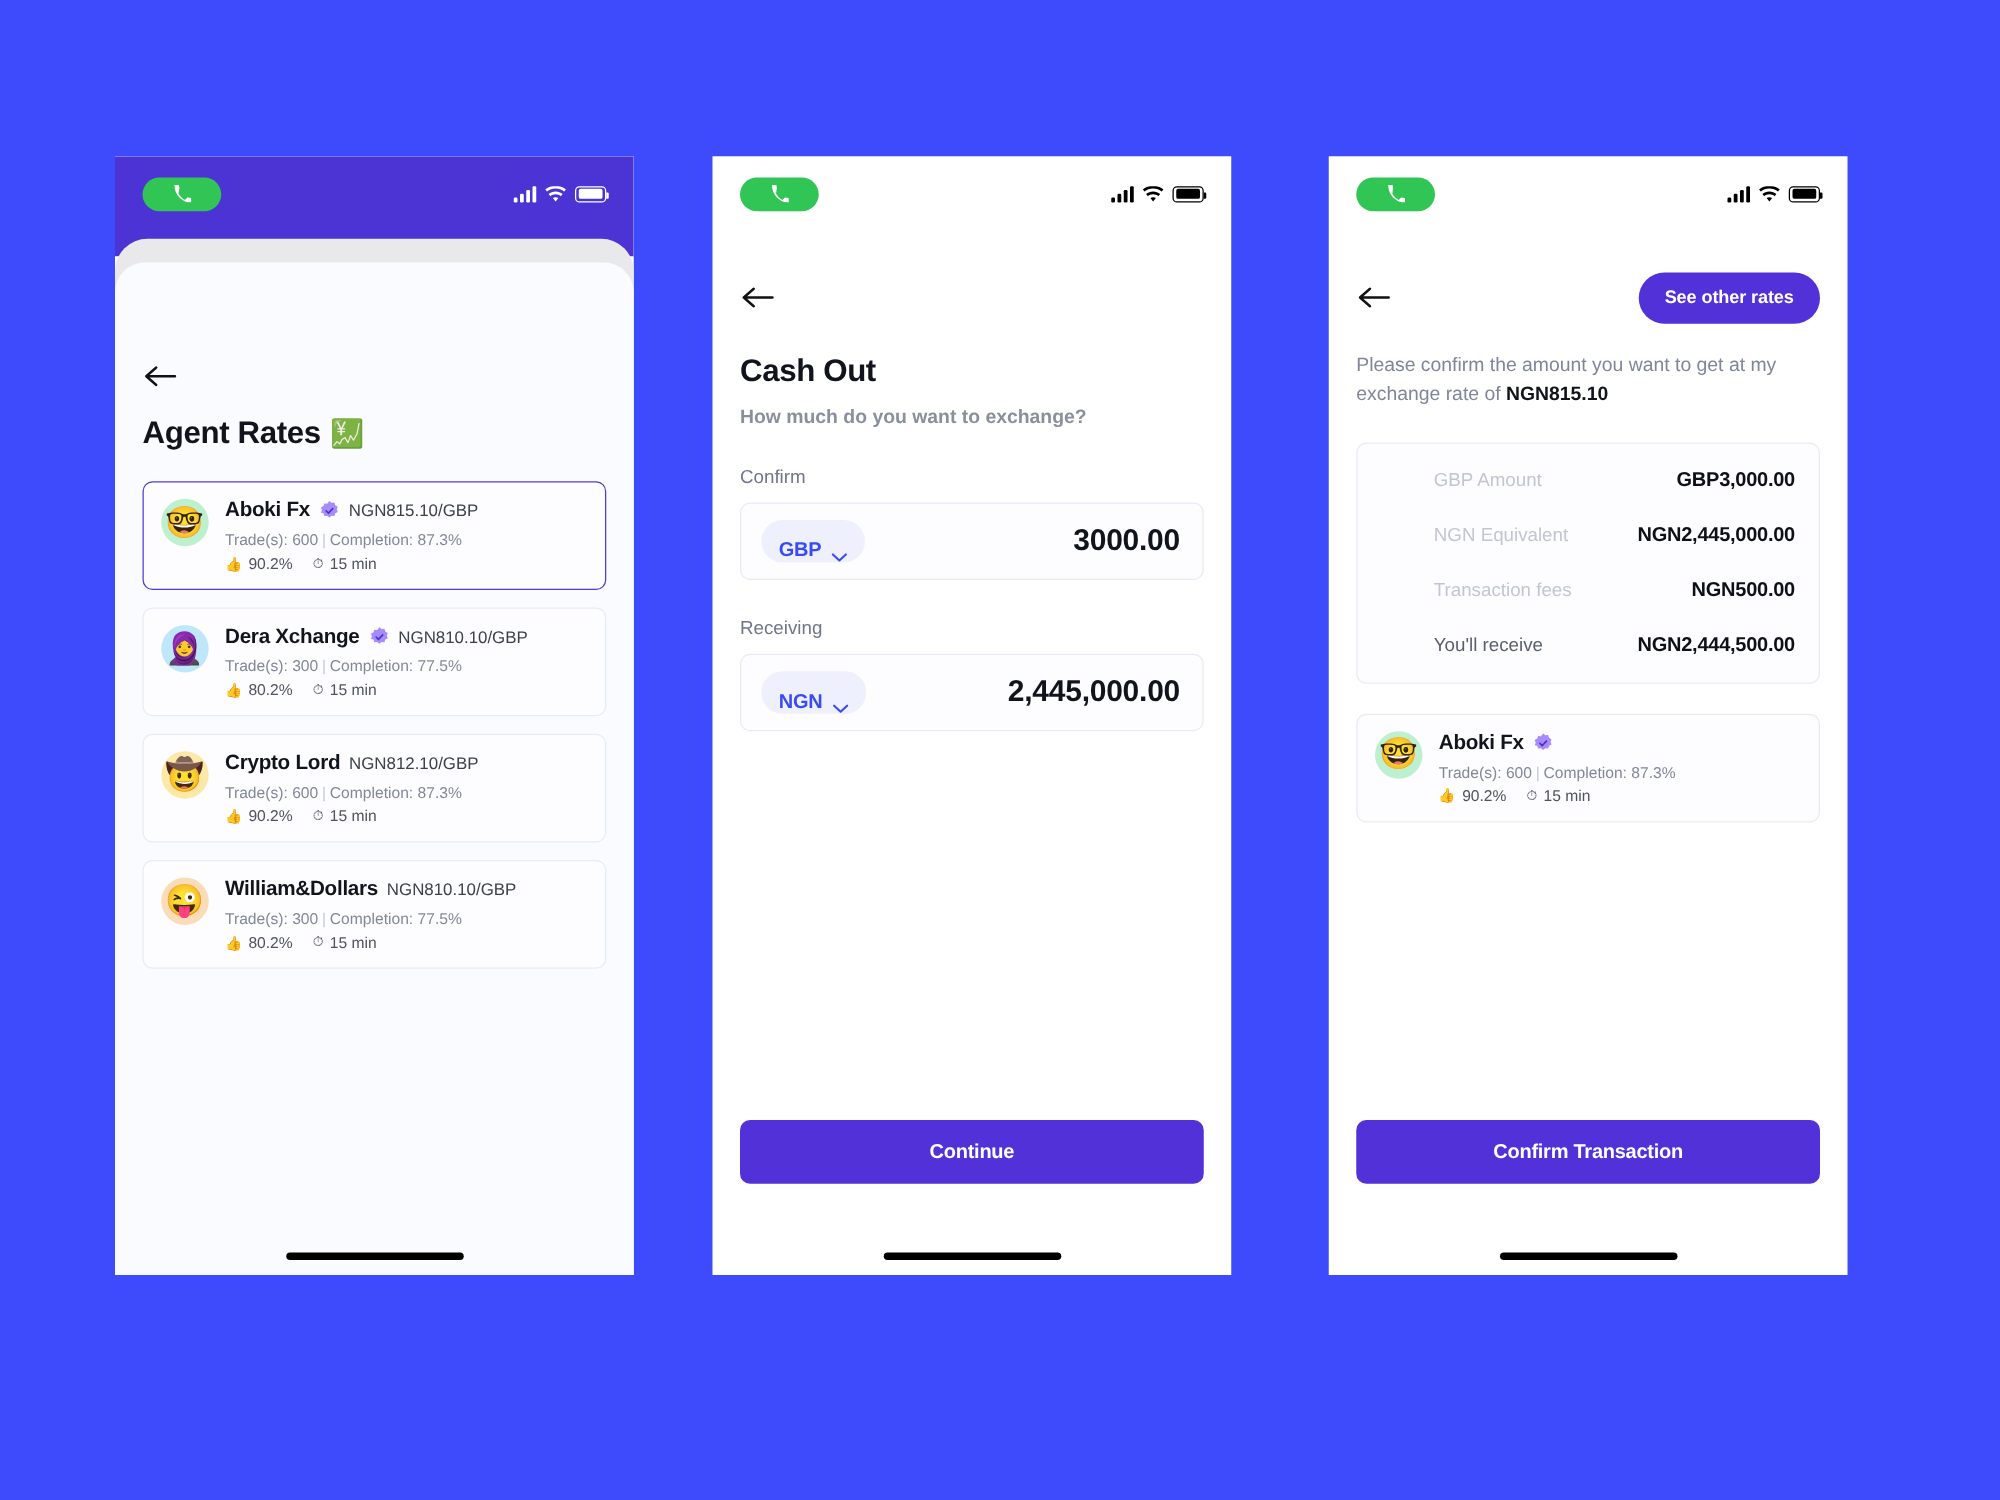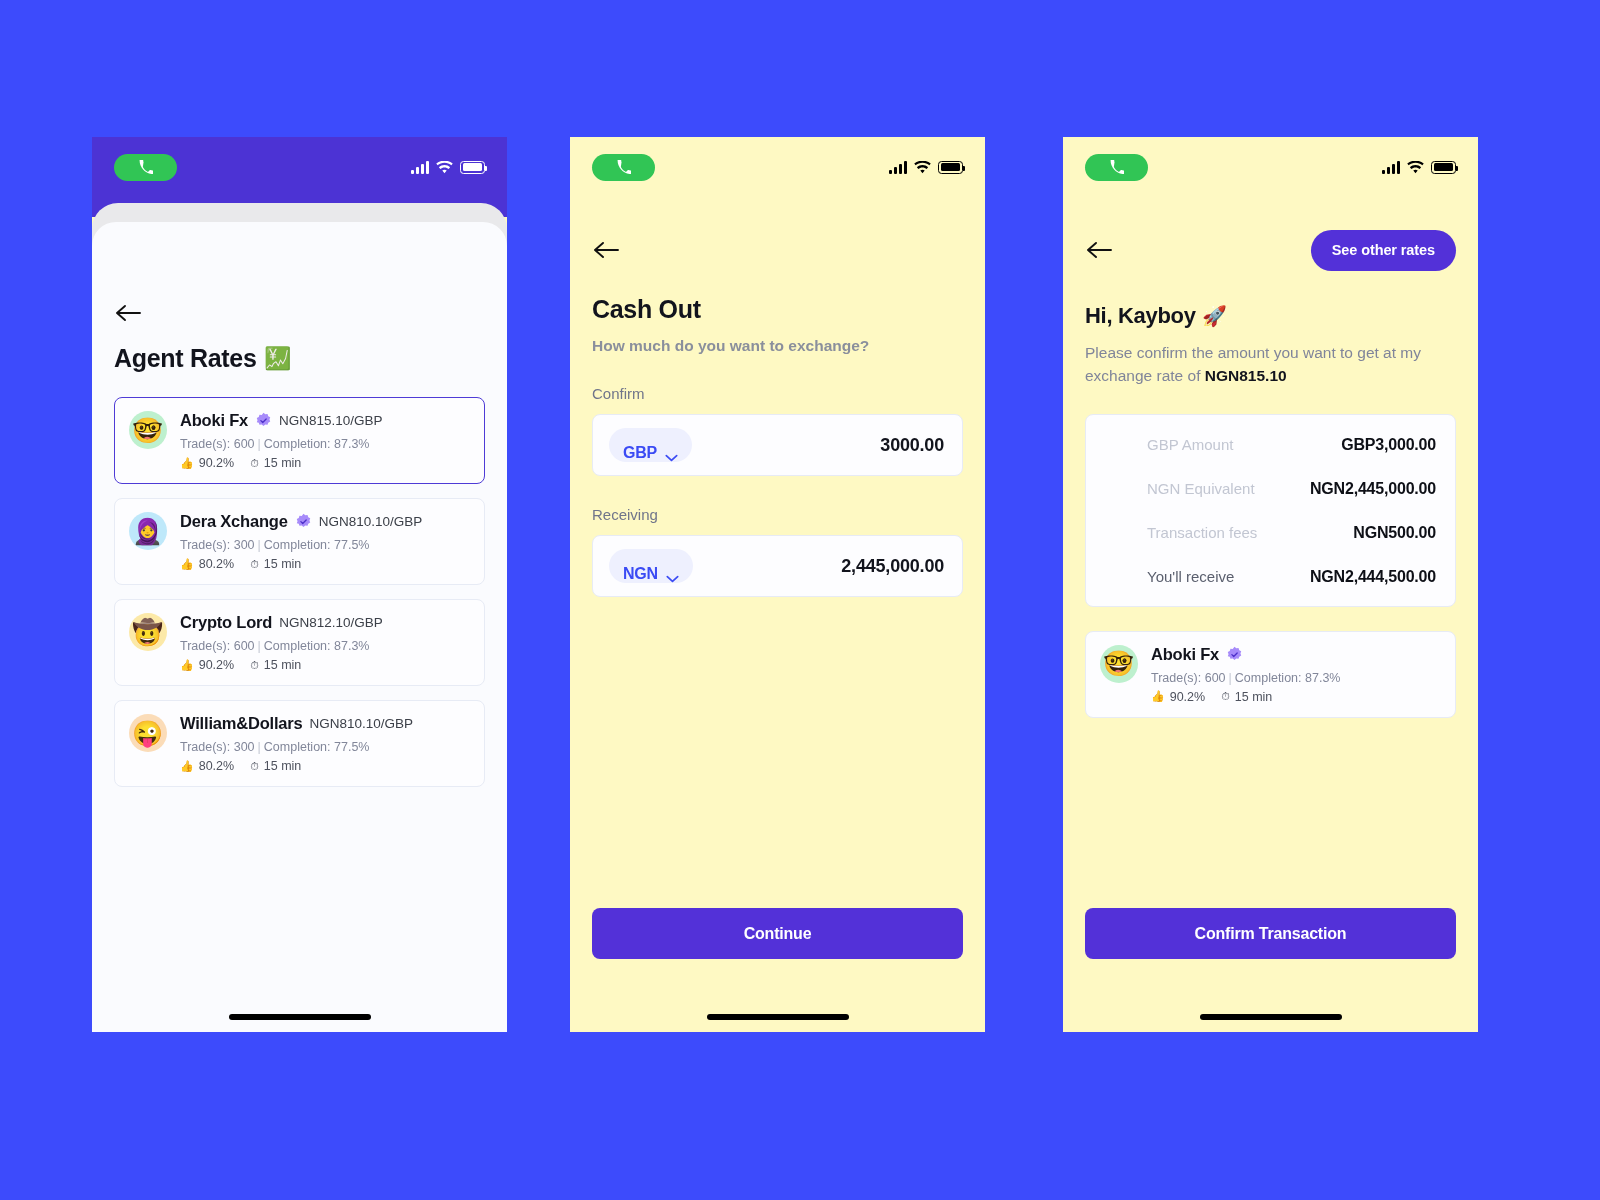--- a/index.html
+++ b/index.html
@@ -11,24 +11,24 @@
   }
   .stage {
     position: relative;
     width: 1600px; height: 1200px;
     background: #3D4BFC;
   }
 
   
   .phone {
     position: absolute;
-    top: 137px;
+    top: 125px;
     width: 415px;
     height: 895px;
-    background: #fef9c3;
+    background: #ffffff;
     overflow: hidden;
   }
   #phone1 { left: 92px; }
   #phone2 { left: 570px; }
   #phone3 { left: 1063px; }
 
   
   .statusbar {
     position: relative;
     height: 60px;
@@ -150,21 +150,21 @@
     padding: 0 18px 0 16px;
   }
   .cur-pill {
     background: #EEF0FE; border-radius: 18px;
     height: 34px; padding: 0 14px;
     display: flex; align-items: flex-end; gap: 8px;
     cursor: pointer;
   }
   .cur-pill .cur { font-size: 16px; font-weight: bold; color: #3B4BF4; letter-spacing: -0.2px; }
   .cur-pill .chev svg { width: 13px; height: 8px; display: block; }
-  .field-amount { font-size: 18px; font-weight: bold; color: #12141D; letter-spacing: -0.2px; }
+  .field-amount { font-size: 24px; font-weight: bold; color: #12141D; letter-spacing: -0.2px; }
 
   
   .cta {
     position: absolute; left: 22px; right: 22px; bottom: 73px;
     height: 51px; border-radius: 8px;
     background: #5331D8; color: #fff;
     font-size: 16px; font-weight: bold; letter-spacing: -0.2px;
     display: flex; align-items: center; justify-content: center;
     border: none; cursor: pointer;
     font-family: "Liberation Sans", sans-serif;
@@ -466,24 +466,20 @@
     <div class="screen-body">
       <div class="top-row-3" style="margin-top:22px;">
         <div class="back-arrow">
           <svg viewBox="0 0 28 24">
               <path d="M11 5 L3 12 L11 19 M3 12 L26 12" stroke="#111" stroke-width="1.9" fill="none" stroke-linecap="round" stroke-linejoin="round"></path>
             </svg>
         </div>
         <button class="rates-btn">See other rates</button>
       </div>
 
-      <div class="greet">
-        <span>Hi, Kayboy</span>
-        <span class="emoji">🚀</span>
-      </div>
 
       <div class="confirm-text">
         <span>Please confirm the amount you want to get at my exchange rate of </span><b>NGN815.10</b>
       </div>
 
       <div class="summary">
         <div class="sum-row">
           <span class="sum-label">GBP Amount</span>
           <span class="sum-value">GBP3,000.00</span>
         </div>

